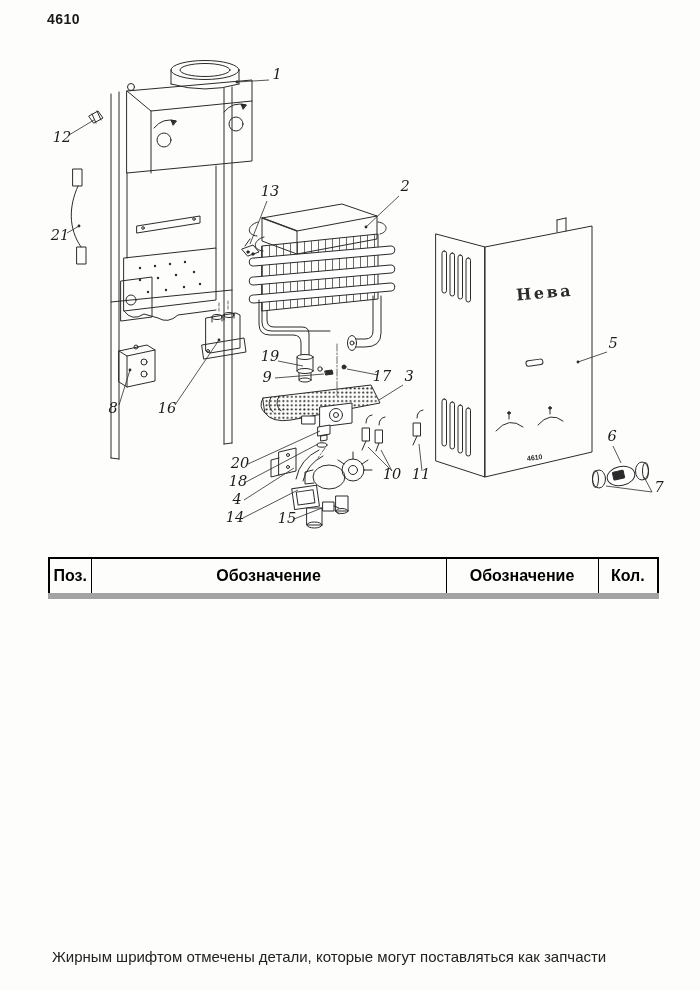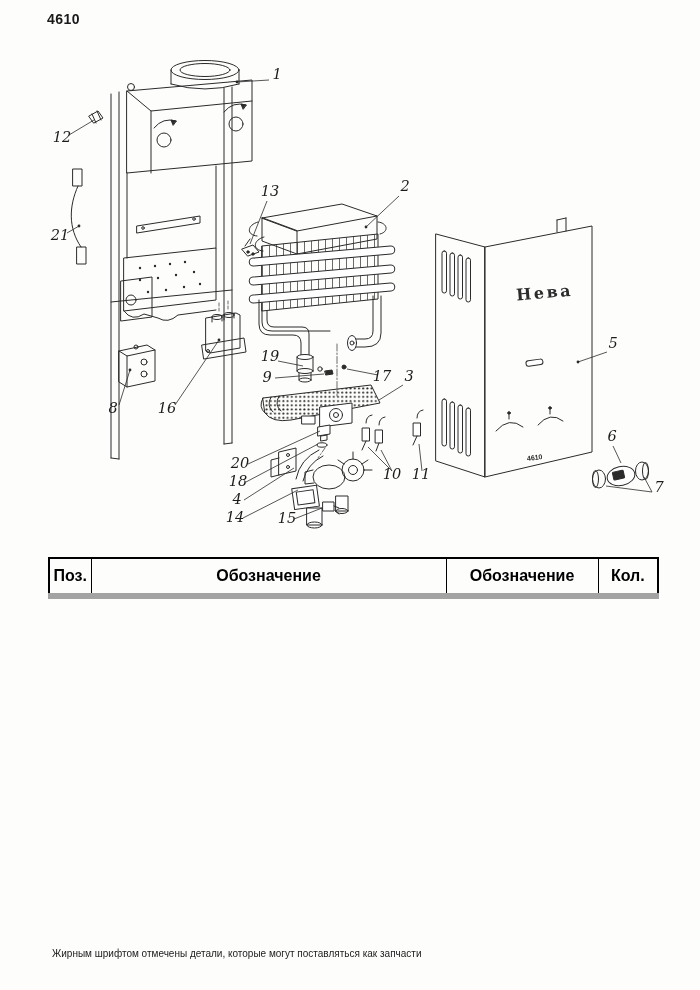--- a/index.html
+++ b/index.html
@@ -21,21 +21,21 @@
   table.parts th, table.parts td {
     border:1px solid #000; padding:0; overflow:hidden;
     vertical-align:middle; line-height:12px;
   }
   table.parts th {
     height:34px; font-size:16px; font-weight:bold; text-align:center;
     border-bottom:6px solid #a3a3a3;
   }
   col.c-pos{ width:42px; } col.c-name{ width:355px; } col.c-code{ width:152px; } col.c-qty{ width:60px; }
   .footnote {
-    position:absolute; left:52px; top:948px; font-size:10px; color:#222;
+    position:absolute; left:52px; top:948px; font-size:15px; color:#222;
   }
 </style>
 </head>
 <body>
 
 <div class="model-no">4610</div>
 
 <svg class="diagram" width="700" height="556" viewBox="0 0 700 556">
   <defs>
     <pattern id="dots" width="4.2" height="4.2" patternUnits="userSpaceOnUse">

